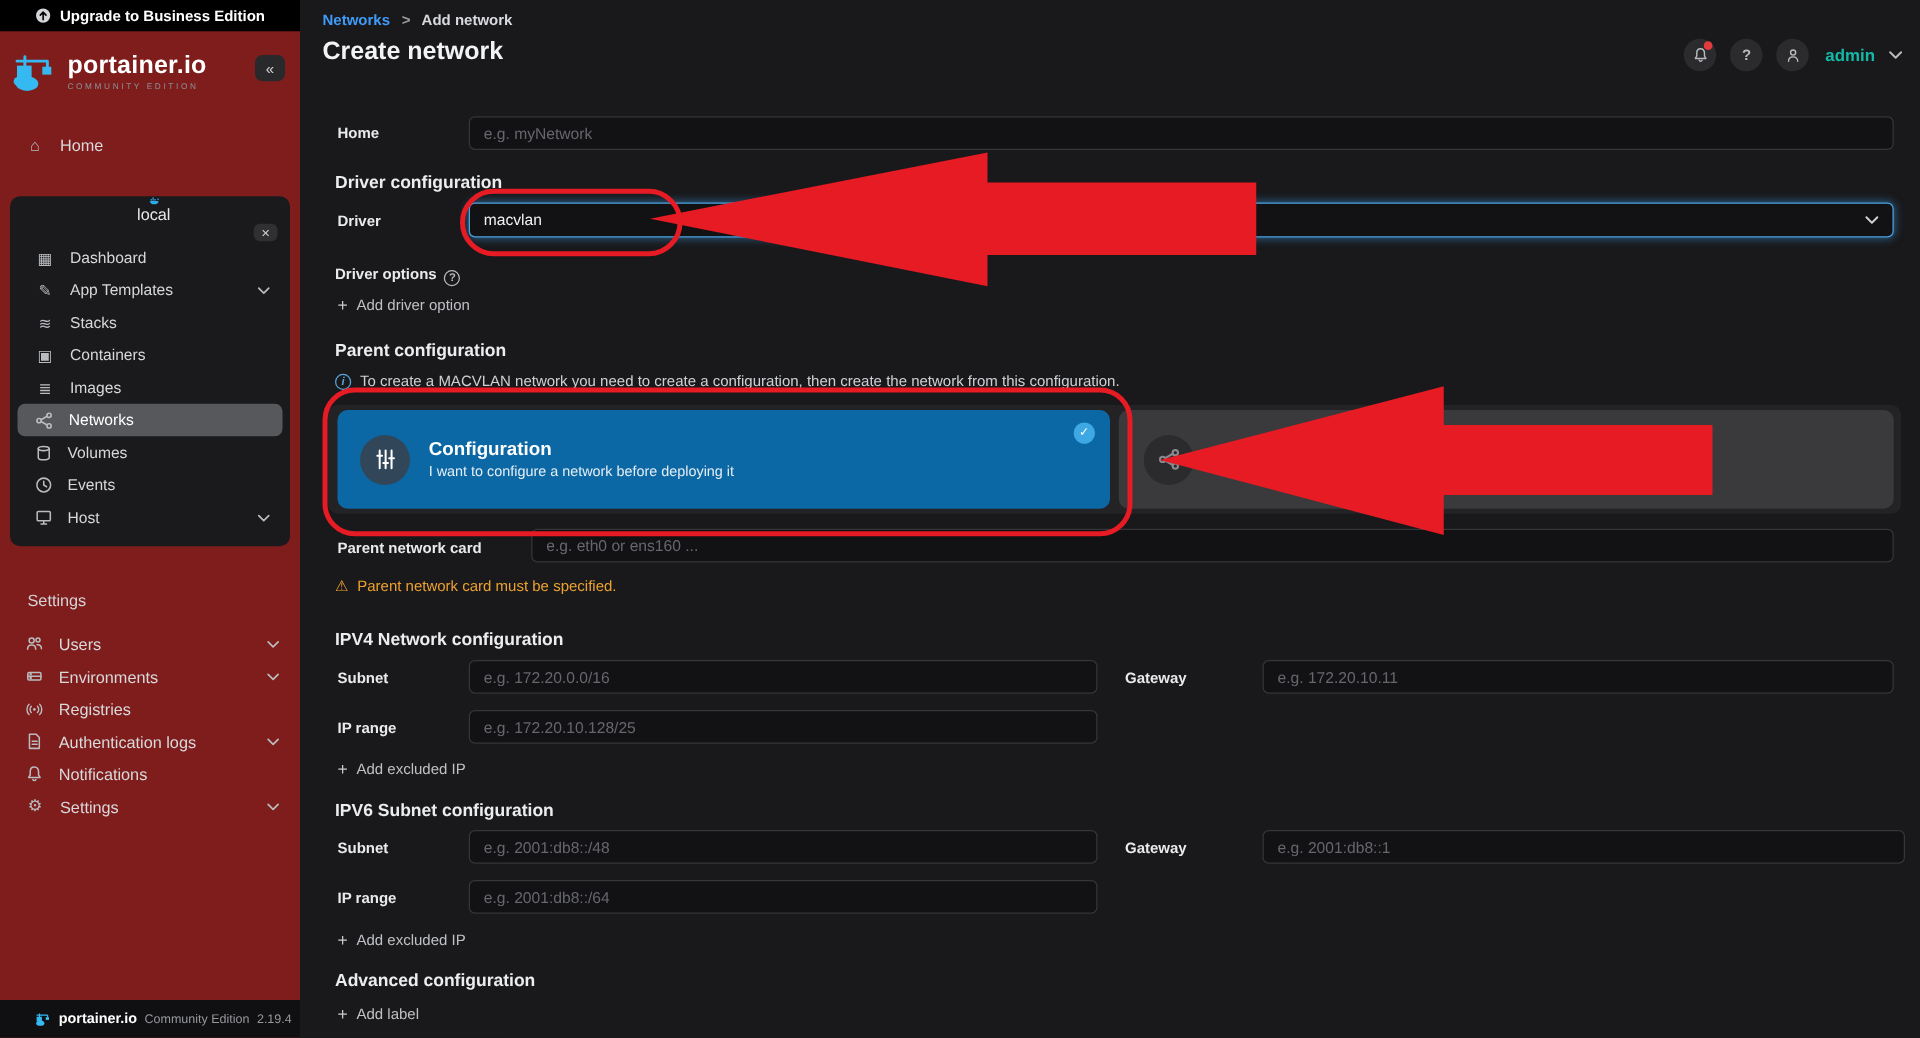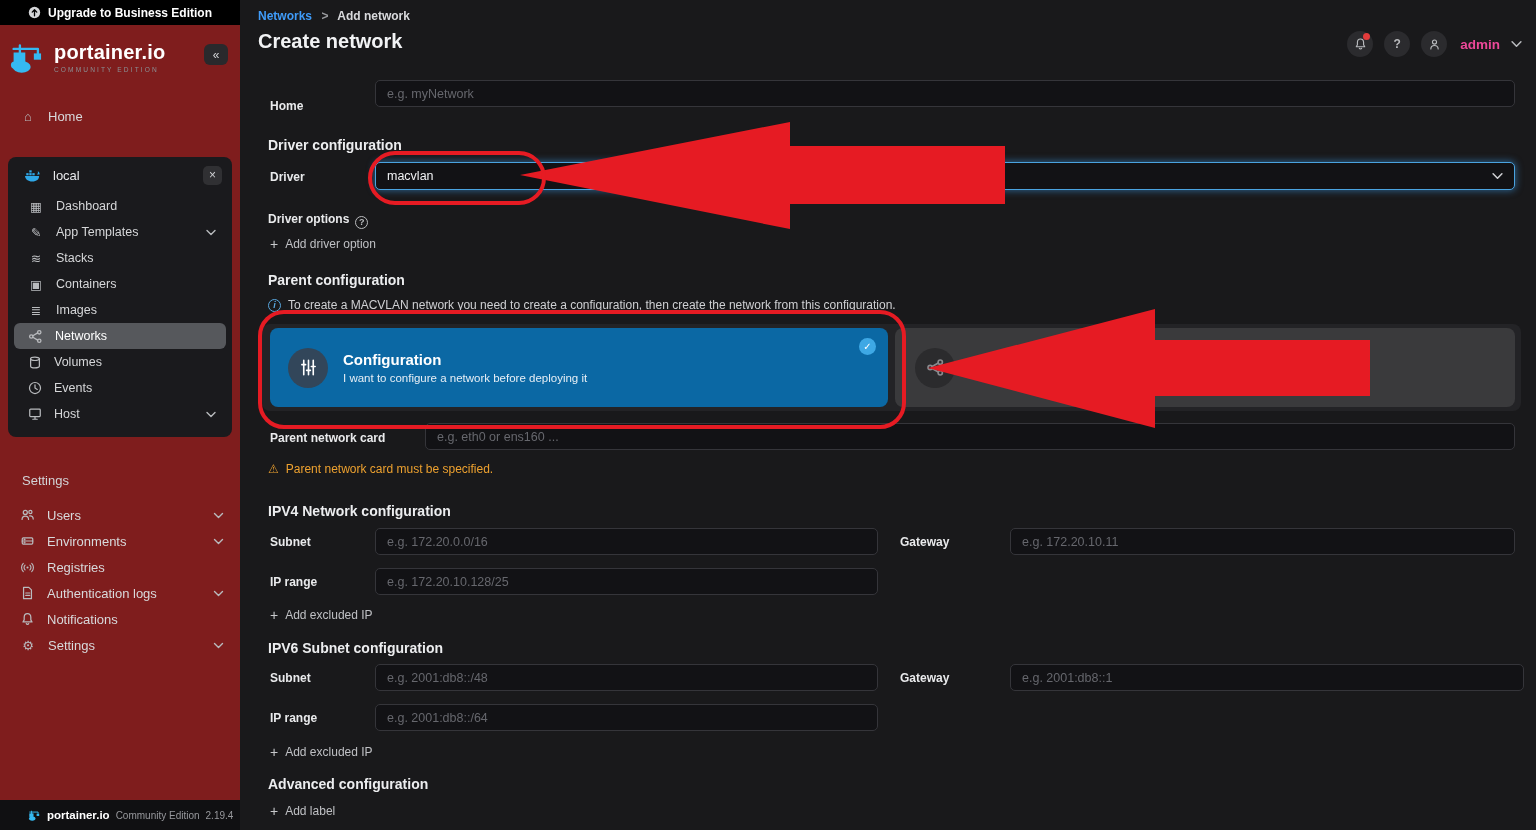--- a/index.html
+++ b/index.html
@@ -14,21 +14,21 @@
   .logo-row { display:flex; align-items:center; gap:8px; padding:14px 12px 10px 10px; position:relative; }
   .brand-name { color:#fff; font-size:20px; font-weight:700; letter-spacing:.2px; }
   .brand-sub { color:#8b9196; font-size:6.6px; letter-spacing:2.1px; margin-top:2px; }
   .collapse-btn { position:absolute; right:12px; top:44px; width:24px; height:21px; background:#29292c;
     border-radius:6px; color:#d2d3d6; font-size:12px; display:flex; align-items:center; justify-content:center; cursor:pointer; }
   .side-item { height:26px; display:flex; align-items:center; gap:12px; padding:0 14px 0 20px; color:#d8d9db; font-size:13px; cursor:pointer; }
   .side-item .glyph { width:16px; text-align:center; color:#b9bbbe; font-size:13px; flex:0 0 16px; }
   .side-item svg.ic { flex:0 0 15px; }
   .home-item { margin-top:18px; }
   .env-wrap { margin:28px 8px 0 8px; background:#1a1a1d; border-radius:8px; padding-bottom:10px; }
-  .env-head { height:36px; display:flex; align-items:center; gap:12px; padding:0 10px 0 16px; color:#e8e9eb; font-size:13px; }
+  .env-head { height:36px; display:flex; align-items:center; padding:0 10px 0 16px; color:#e8e9eb; font-size:13px;flex-direction:column; }
   .env-close { margin-left:auto; width:19px; height:19px; background:#303033; border-radius:5px; color:#cfd0d3;
     font-size:12px; display:flex; align-items:center; justify-content:center; cursor:pointer; }
   .env-item { height:26px; display:flex; align-items:center; gap:12px; margin:0 6px; padding:0 10px 0 14px;
     color:#d6d7d9; font-size:12.5px; border-radius:6px; cursor:pointer; }
   .env-item .glyph { width:16px; text-align:center; color:#b9bbbe; font-size:12.5px; flex:0 0 16px; }
   .env-item.selected { background:#56585c; color:#fff; }
   .env-item.selected .glyph, .env-item.selected .ic { color:#fff; }
   .chev { margin-left:auto; flex:0 0 10px; }
   .settings-header { color:#d2d3d6; font-size:13px; margin:36px 0 14px 22px; }
   .ic { stroke:#b9bbbe; fill:none; stroke-width:1.4; stroke-linecap:round; stroke-linejoin:round; }
@@ -41,21 +41,21 @@
   .main { position:relative; flex:1; height:830px; background:#19191b; }
   .breadcrumb { position:absolute; left:18px; top:9px; font-size:12px; font-weight:600; }
   .breadcrumb .b-link { color:#3f9bf8; cursor:pointer; }
   .breadcrumb .b-sep { color:#9a9b9f; margin:0 6px; }
   .breadcrumb .b-cur { color:#d9dadd; }
   .page-title { position:absolute; left:18px; top:30px; color:#f2f3f5; font-size:20px; font-weight:700; }
   .user-cluster { position:absolute; top:31px; right:14px; display:flex; align-items:center; gap:11px; }
   .circ-btn { width:26px; height:26px; border-radius:50%; background:#2b2b2e; display:flex; align-items:center;
     justify-content:center; position:relative; cursor:pointer; color:#b9babd; font-size:12px; font-weight:700; }
   .red-dot { position:absolute; top:2px; right:3px; width:7px; height:7px; border-radius:50%; background:#e23b3b; }
-  .user-name { color:#ec4899; font-size:13.5px; font-weight:600; margin-left:2px; }
+  .user-name { color:#14b8a6; font-size:13.5px; font-weight:600; margin-left:2px; }
 
   .f-label { position:absolute; color:#e9eaec; font-size:12px; font-weight:700; }
   .f-heading { position:absolute; color:#ecedef; font-size:14px; font-weight:600; }
   .inp { position:absolute; height:27px; background:#121215; border:1px solid #35353a; border-radius:5px;
     color:#e8e8ea; font-size:12.5px; padding:0 11px; font-family:inherit; }
   .inp::placeholder { color:#66676d; }
   .ghost-link { position:absolute; display:flex; align-items:center; gap:7px; color:#bfc0c4; font-size:12px; cursor:pointer; }
   .ghost-link .plus { font-size:14px; color:#c8c9cc; }
   .help-q { display:inline-flex; width:13px; height:13px; border:1.2px solid #b9bbbe; border-radius:50%;
     color:#b9bbbe; font-size:9px; align-items:center; justify-content:center; margin-left:6px; vertical-align:-2px; font-weight:700; }
@@ -296,21 +296,21 @@
             <path d="M3.5 13.5 c0-2.8 2-4.3 4.5-4.3 s4.5 1.5 4.5 4.3"></path>
         </svg>
       </div>
       <span class="user-name">admin</span>
       <svg class="ic" width="11" height="8" viewBox="0 0 10 7">
           <path d="M1 1.5 L5 5.5 L9 1.5"></path>
         </svg>
     </div>
 
     <div class="f-label" style="left:30px; top:99px;">Home</div>
-    <input class="inp" style="left: 135px; top: 80px; width: 1140px;" placeholder="e.g. myNetwork">
+    <input class="inp" style="left: 135px; top: 93px; width: 1140px;" placeholder="e.g. myNetwork">
 
     <div class="f-heading" style="left:28px; top:137px;">Driver configuration</div>
     <div class="f-label" style="left:30px; top:170px;">Driver</div>
     <div class="sel" style="left:135px; top:162px; width:1140px; height:28px;">
       <span>macvlan</span>
       <svg class="ic sel-chev" width="11" height="8" viewBox="0 0 10 7" style="stroke:#cfd0d3">
           <path d="M1 1.5 L5 5.5 L9 1.5"></path>
         </svg>
     </div>
 

